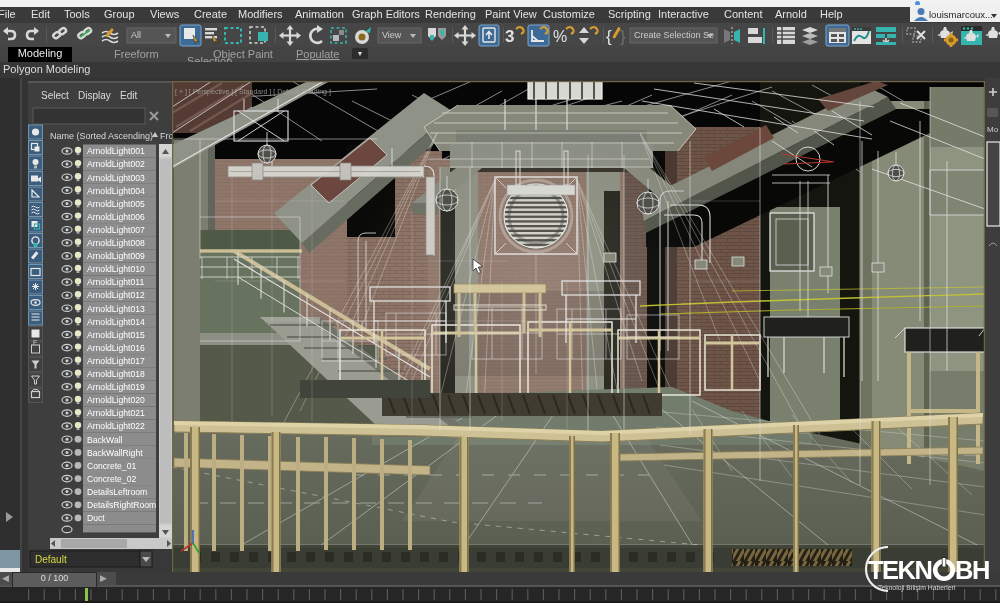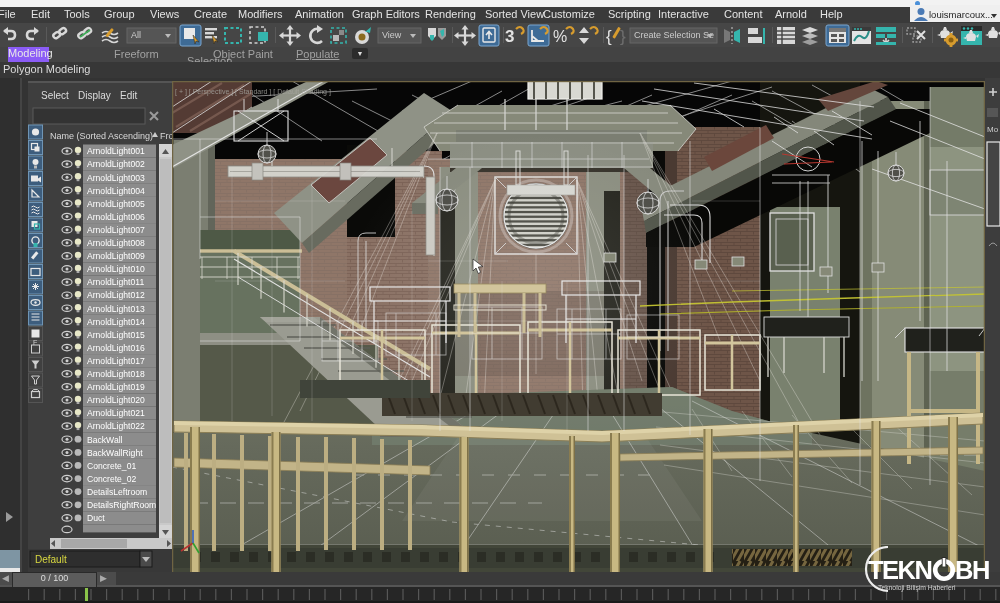--- a/index.html
+++ b/index.html
@@ -30,21 +30,21 @@
 <span style="left:-2px">File</span>
       <span style="left:31px">Edit</span>
       <span style="left:64px">Tools</span>
 <span style="left:104px">Group</span>
       <span style="left:150px">Views</span>
       <span style="left:194px">Create</span>
 <span style="left:238px">Modifiers</span>
       <span style="left:295px">Animation</span>
       <span style="left:352px">Graph Editors</span>
 <span style="left:425px">Rendering</span>
-      <span style="left:485px">Sorted View</span>
+      <span style="left:485px">Paint View</span>
       <span style="left:543px">Customize</span>
 <span style="left:608px">Scripting</span>
       <span style="left:658px">Interactive</span>
       <span style="left:724px">Content</span>
 <span style="left:775px">Arnold</span>
       <span style="left:820px">Help</span>
 </div>
 <div class="abs" id="userarea"><svg width="90" height="17">
         <circle cx="11" cy="6.5" r="3.5" fill="#4a7ab5"></circle>
         <path d="M4 16 q7 -8 14 0 z" fill="#4a7ab5"></path>
@@ -218,21 +218,21 @@
         <circle cx="972" cy="5.5" r="1.2" fill="#35b5ad"></circle>
         <g transform="translate(963,6)">
           <use href="#teapot"></use>
         </g>
 <g transform="translate(985,3)">
           <use href="#teapot"></use>
         </g>
 </svg>
 </div>
 <div class="abs" id="tabrow">
-<span style="position:absolute;left:8px;top:0;width:41px;height:15px;background:#8b5cf6;color:#e8e8e8;text-align:center;">Modeling</span>
+<span style="position:absolute;left:8px;top:0;width:64px;height:15px;background:#000000;color:#e8e8e8;text-align:center;">Modeling</span>
 <span style="position:absolute;left:78px;top:1px;margin-left:36px;">Freeform</span>
 <span style="position:absolute;left:146px;top:8px;margin-left:41px;">Selection</span>
 <span style="position:absolute;left:213px;top:1px;">Object Paint</span>
 <span style="position:absolute;left:296px;top:1px;text-decoration:underline;">Populate</span>
 <span style="position:absolute;left:352px;top:1px;width:16px;height:11px;background:#2c2c2c;border-radius:2px;color:#ddd;font-size:7px;text-align:center;line-height:11px;">▼</span>
 </div>
 <div class="abs" id="polyrow">
       <span style="position:absolute;left:3px;top:1px;">Polygon Modeling</span>
     </div>
 <div class="abs" id="leftstrip">

